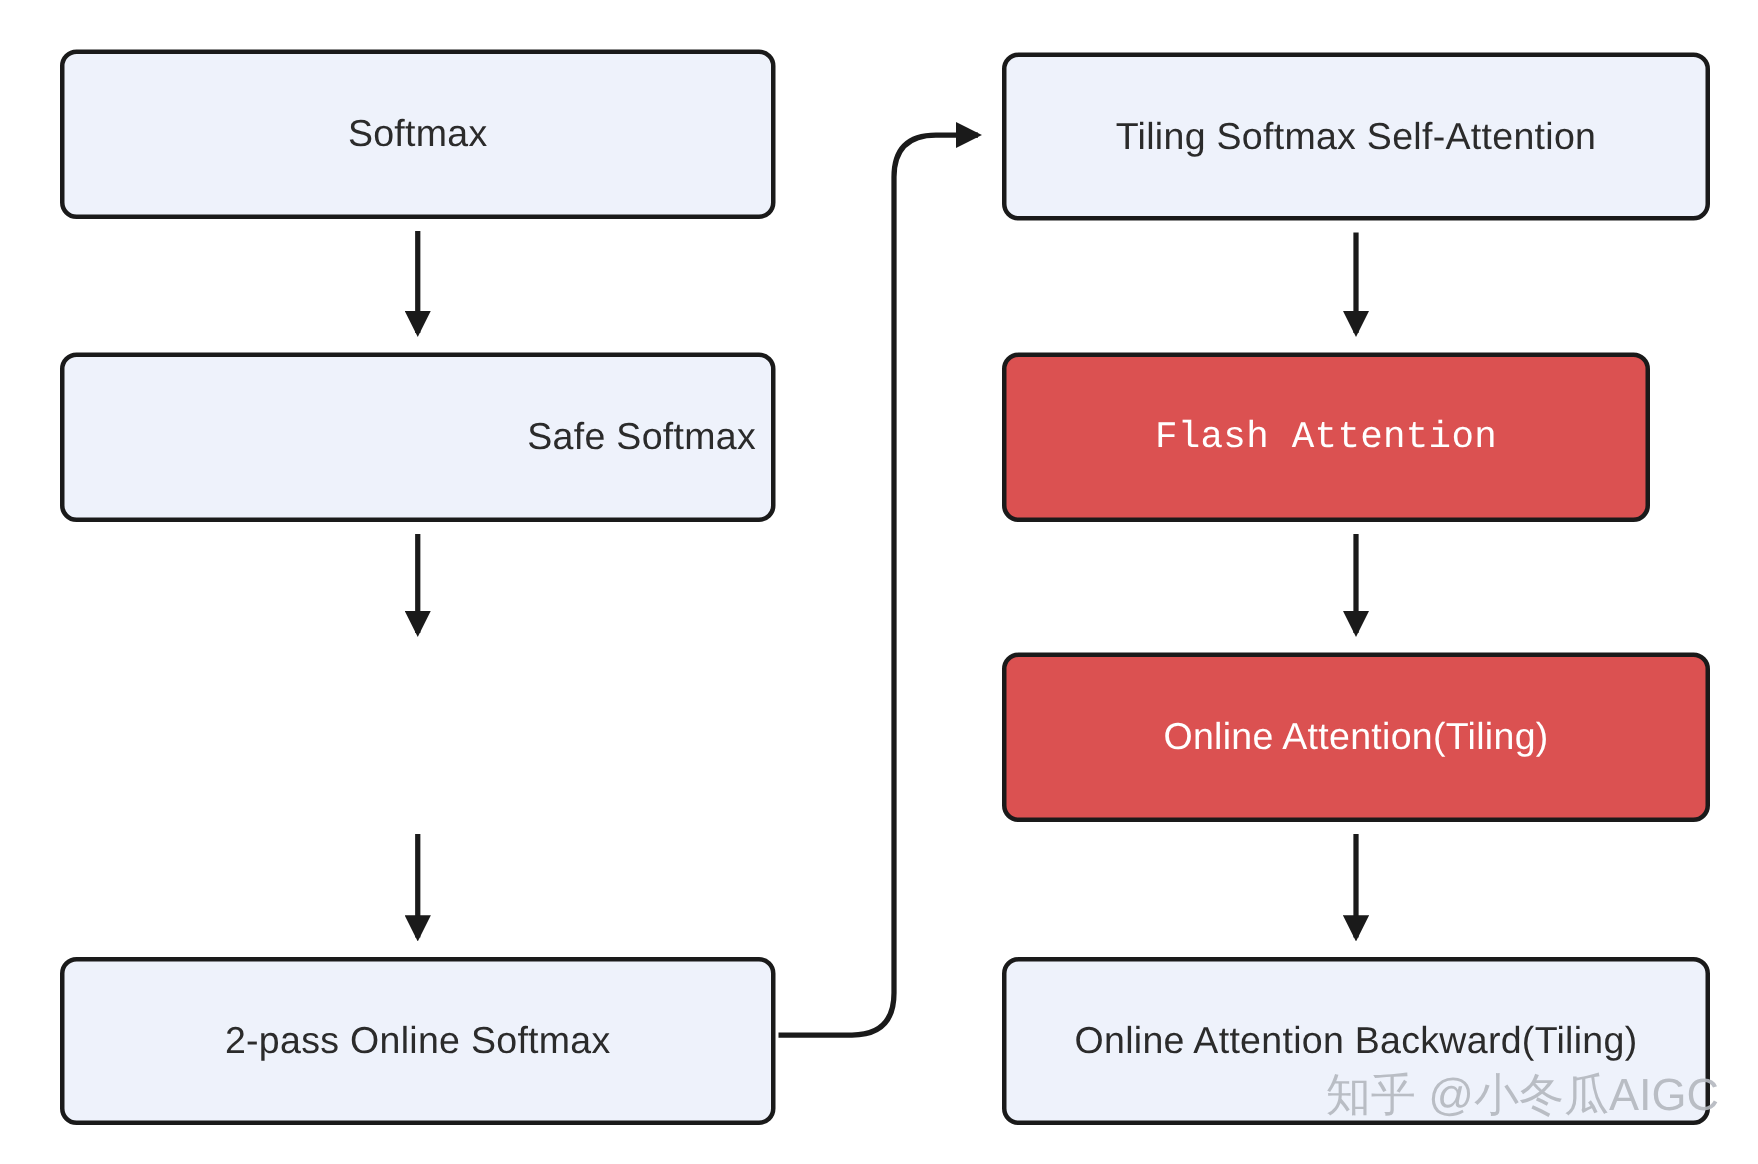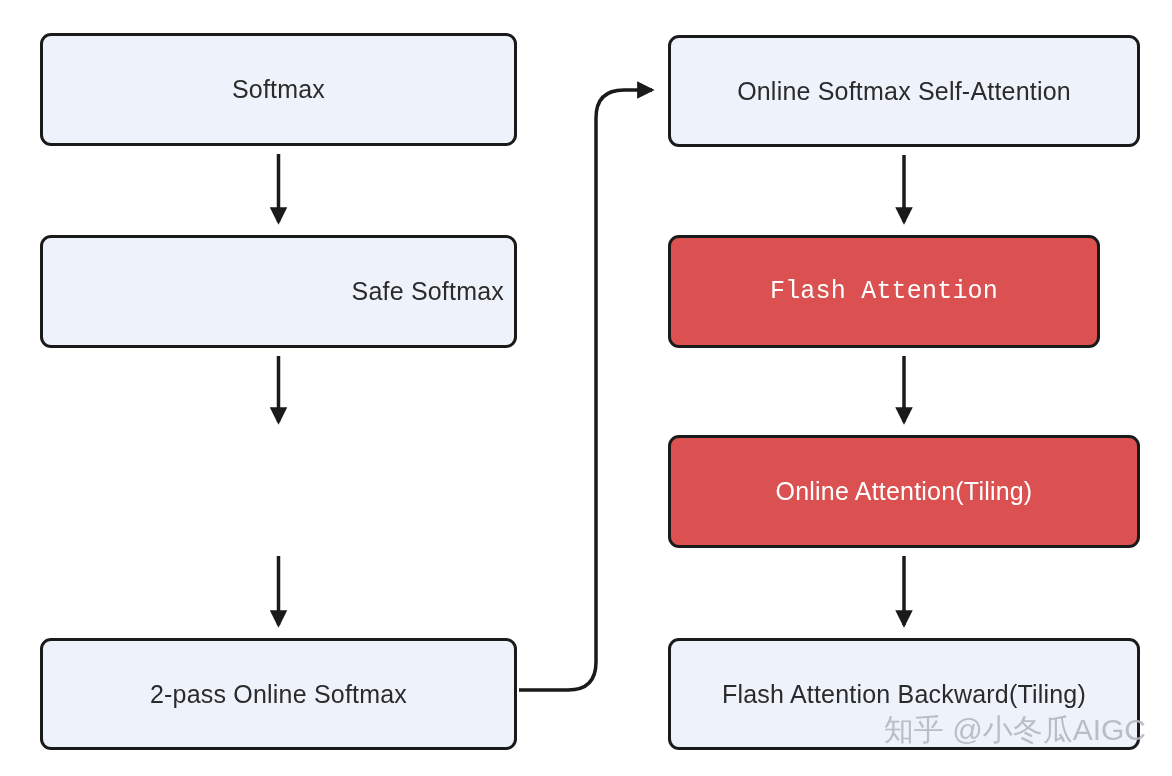--- a/index.html
+++ b/index.html
@@ -93,27 +93,27 @@
     <span>Softmax</span>
   </div>
   <div class="node l1 node-light">
     <span>Safe Softmax</span>
   </div>
   <div class="node l3 node-light">
     <span>2-pass Online Softmax</span>
   </div>
 
   <div class="node r0 node-light">
-    <span>Online Softmax Self-Attention</span>
+    <span>Tiling Softmax Self-Attention</span>
   </div>
   <div class="node r1 node-red">
     <span>Flash Attention</span>
   </div>
   <div class="node r2 node-red">
     <span>Online Attention(Tiling)</span>
   </div>
   <div class="node r3 node-light">
-    <span>Flash Attention Backward(Tiling)</span>
+    <span>Online Attention Backward(Tiling)</span>
   </div>
 
   <div class="watermark">知乎 @小冬瓜AIGC</div>
 
 </div>
 
 </body></html>

